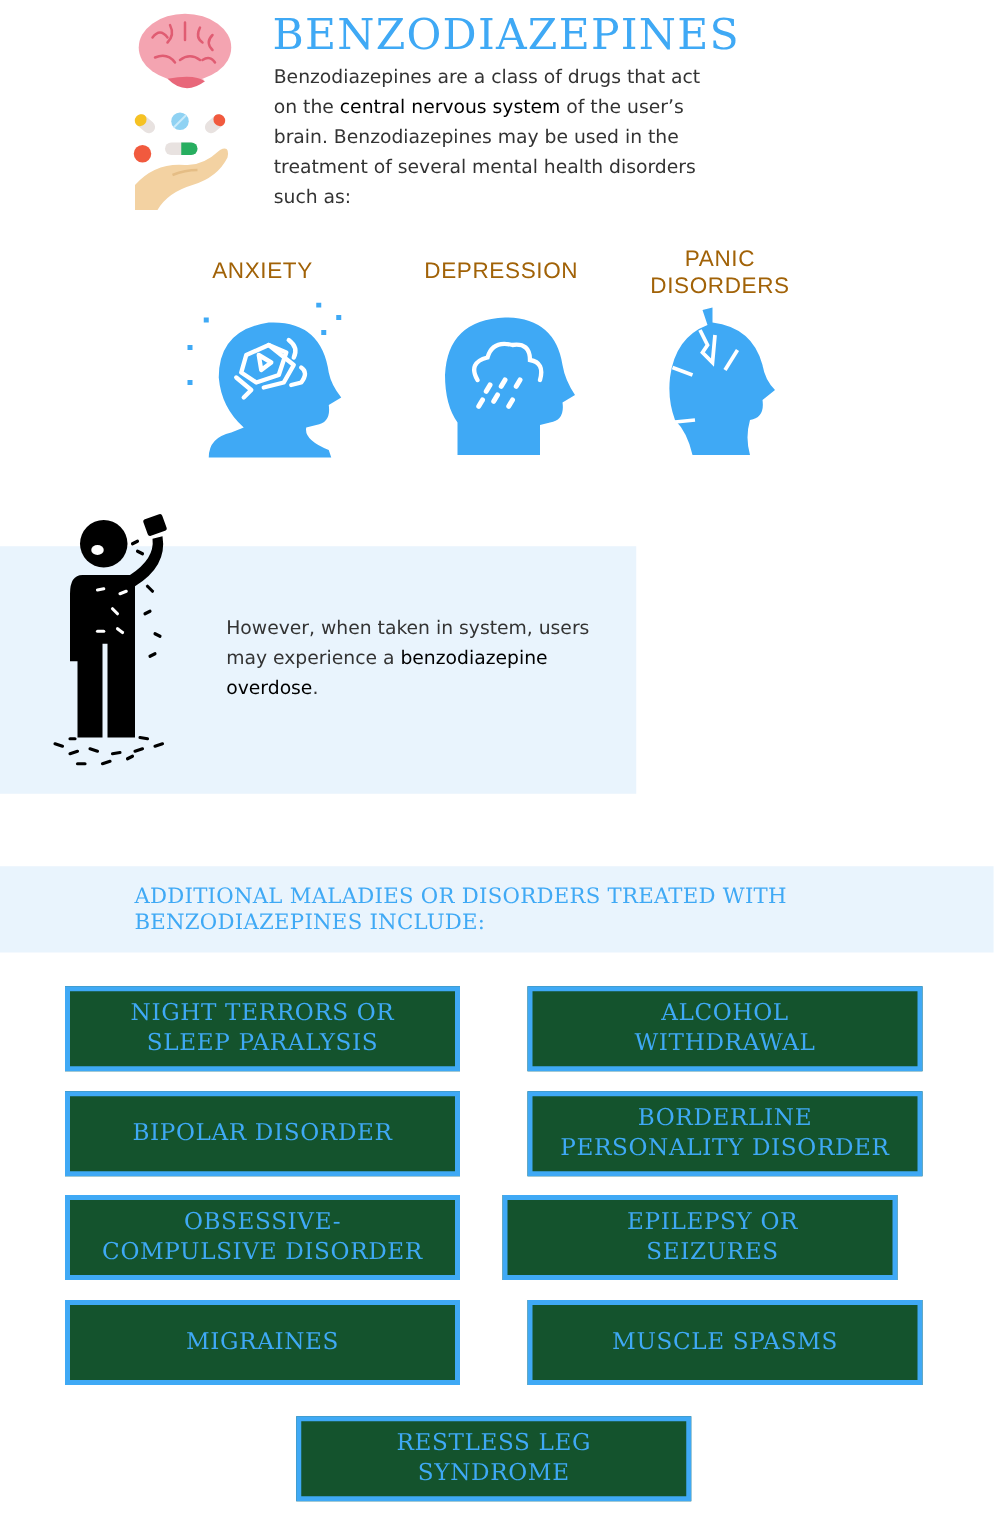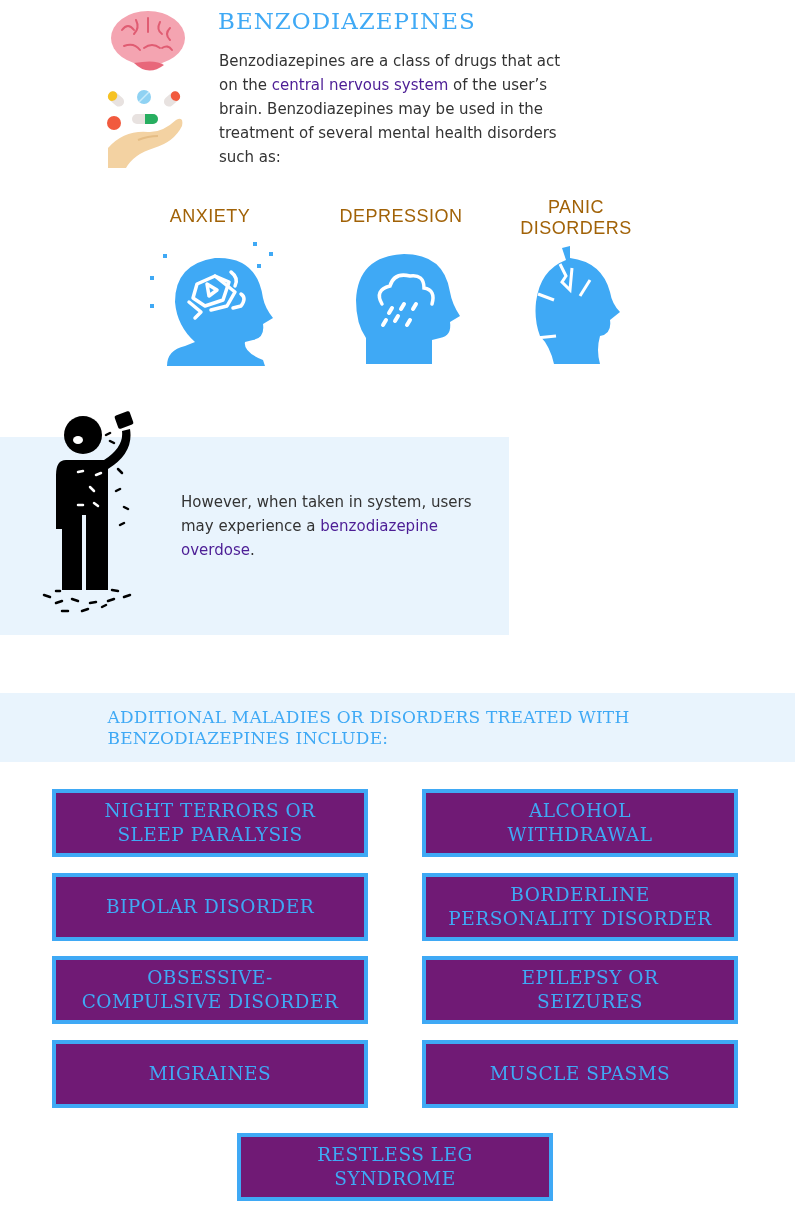--- a/index.html
+++ b/index.html
@@ -1,43 +1,43 @@
 <!DOCTYPE html>
 <html><head>
 <meta charset="utf-8">
 <style>
   * { box-sizing: border-box; margin: 0; padding: 0; }
   html, body { width: 795px; height: 1225px; background: #ffffff; overflow: hidden; }
   body { position: relative; font-family: "DejaVu Sans", sans-serif; color: #333333; }
   .abs { position: absolute; }
   .serif-title { font-family: "DejaVu Serif", serif; color: #3fa9f5; text-transform: uppercase; }
-  .link { color: #4c1d95; }
+  .link { color: #000000; }
 
   
   #hero-icon { left: 104px; top: 8px; width: 88px; height: 160px; }
-  #main-title { left: 218px; top: 8px; font-size: 23px; letter-spacing: 1px; font-weight: normal; }
+  #main-title { left: 218px; top: 8px; font-size: 34px; letter-spacing: 1px; font-weight: normal; }
   #intro { left: 219px; top: 49px; width: 360px; font-size: 15px; line-height: 24px; color: #333; }
 
   
   .disorder { position: absolute; top: 198px; width: 160px; text-align: center; }
   .disorder-label { font-family: Liberation Sans, sans-serif; color: #a16207; font-size: 18px; line-height: 21px; height: 44px; display: flex; align-items: flex-end; justify-content: center; padding-bottom: 3px; letter-spacing: 0.5px; }
   .disorder-label.single { align-items: flex-start; padding-top: 8px; }
   .disorder-icon { display: block; margin: 0 auto; }
 
   
   #overdose-panel { left: 0; top: 437px; width: 509px; height: 198px; background: #e9f4fd; }
   #overdose-figure { left: 38px; top: 405px; width: 100px; height: 215px; }
   #overdose-text { left: 181px; top: 490px; width: 310px; font-size: 15px; line-height: 24px; color: #333; }
 
   
   #banner { left: 0; top: 693px; width: 795px; height: 69px; background: #e9f4fd; display: flex; align-items: center; justify-content: center; text-align: left; }
   #banner-text { font-family: "DejaVu Serif", serif; color: #3fa9f5; font-size: 17px; line-height: 21px; width: 580px; letter-spacing: 0.2px; }
 
   
-  .cond { position: absolute; width: 316px; height: 68px; border: 4px solid #3fa9f5; display: flex; align-items: center; justify-content: center; text-align: center; background: #701a75; }
+  .cond { position: absolute; width: 316px; height: 68px; border: 4px solid #3fa9f5; display: flex; align-items: center; justify-content: center; text-align: center; background: #14532d; }
   .cond span { font-family: "DejaVu Serif", serif; color: #3fa9f5; font-size: 18.5px; line-height: 24px; letter-spacing: 0.5px; white-space: pre-line; }
 </style>
 </head>
 <body>
 
 <div class="abs" id="hero-icon">
   <svg width="88" height="160" viewBox="0 0 88 160">
 
     <ellipse cx="44" cy="30" rx="37" ry="27" fill="#f4a4b1"></ellipse>
     <path d="M30 55 q14 14 30 2 q-8 -6 -30 -2z" fill="#e8677a"></path>
@@ -174,21 +174,21 @@
     <span>BIPOLAR DISORDER</span>
   </div>
 <div class="cond" style="left:422px; top:873px;">
     <span>BORDERLINE
 PERSONALITY DISORDER</span>
   </div>
 <div class="cond" style="left:52px; top:956px;">
     <span>OBSESSIVE-
 COMPULSIVE DISORDER</span>
   </div>
-<div class="cond" style="left:422px; top:956px;padding-left:20px;">
+<div class="cond" style="left:402px; top:956px;padding-left:20px;">
     <span>EPILEPSY OR
 SEIZURES</span>
   </div>
 <div class="cond" style="left:52px; top:1040px;">
     <span>MIGRAINES</span>
   </div>
 <div class="cond" style="left:422px; top:1040px;">
     <span>MUSCLE SPASMS</span>
   </div>
 <div class="cond" style="left:237px; top:1133px;">

